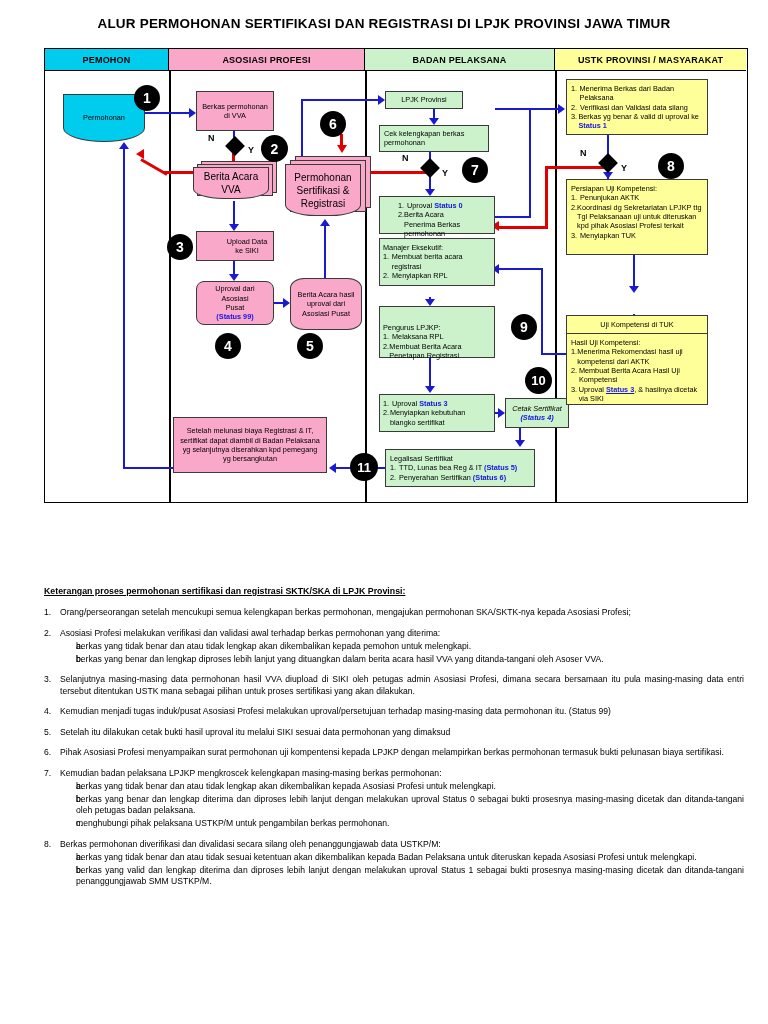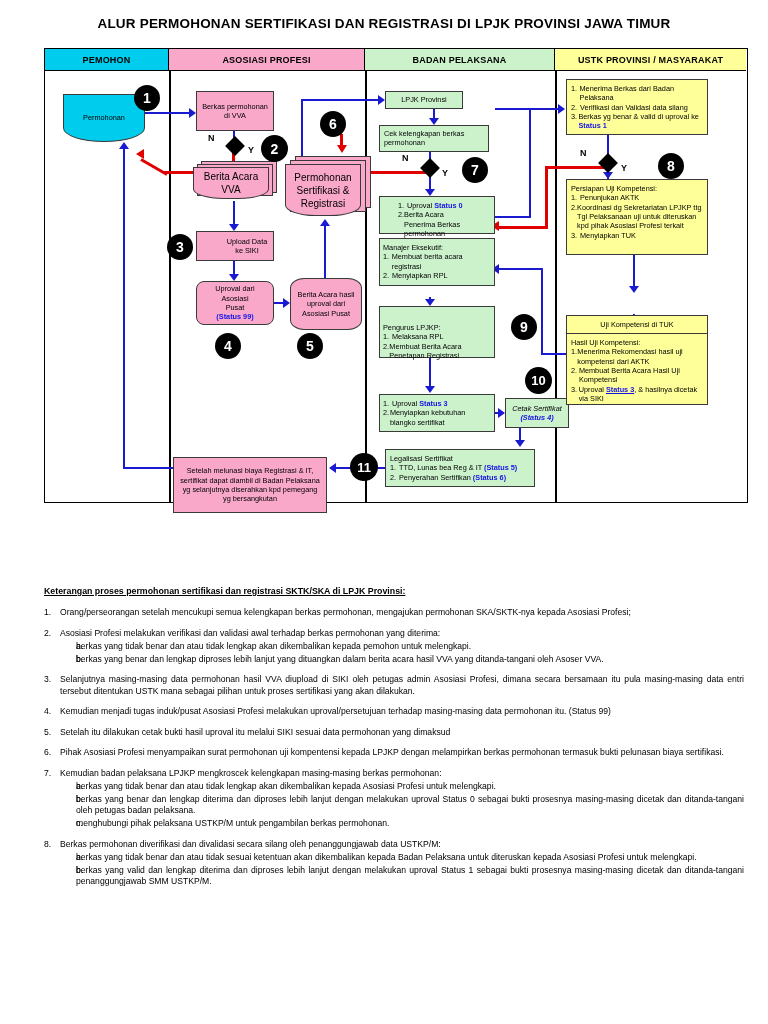--- a/index.html
+++ b/index.html
@@ -160,21 +160,21 @@
   </div>
 
   <div class="stack" style="left:240px; top:107px; width:88px; height:62px;">
     <div class="sheet" style="left:10px; top:0; width:76px; height:52px;"></div>
     <div class="sheet" style="left:5px; top:4px; width:76px; height:52px;"></div>
     <div class="front" style="left:0; top:8px; width:76px; height:52px; border-radius:0 0 40% 40% / 0 0 11px 11px;">
       <span>Permohonan Sertifikasi &amp; Registrasi</span>
     </div>
   </div>
 
-  <div class="node pink c" style="left:128px; top:368px; width:154px; height:56px;margin-top:40px;">
+  <div class="node pink c" style="left:128px; top:368px; width:154px; height:56px;">
     <span>Setelah melunasi biaya Registrasi &amp; IT, sertifikat dapat diambil di Badan Pelaksana yg selanjutnya diserahkan kpd pemegang yg bersangkutan</span>
   </div>
 
   <div class="node green c" style="left:340px; top:42px; width:78px; height:18px;">
     <span>LPJK Provinsi</span>
   </div>
 
   <div class="node green l" style="left:334px; top:76px; width:110px; height:27px;">
     <span>Cek kelengkapan berkas permohonan</span>
   </div>

